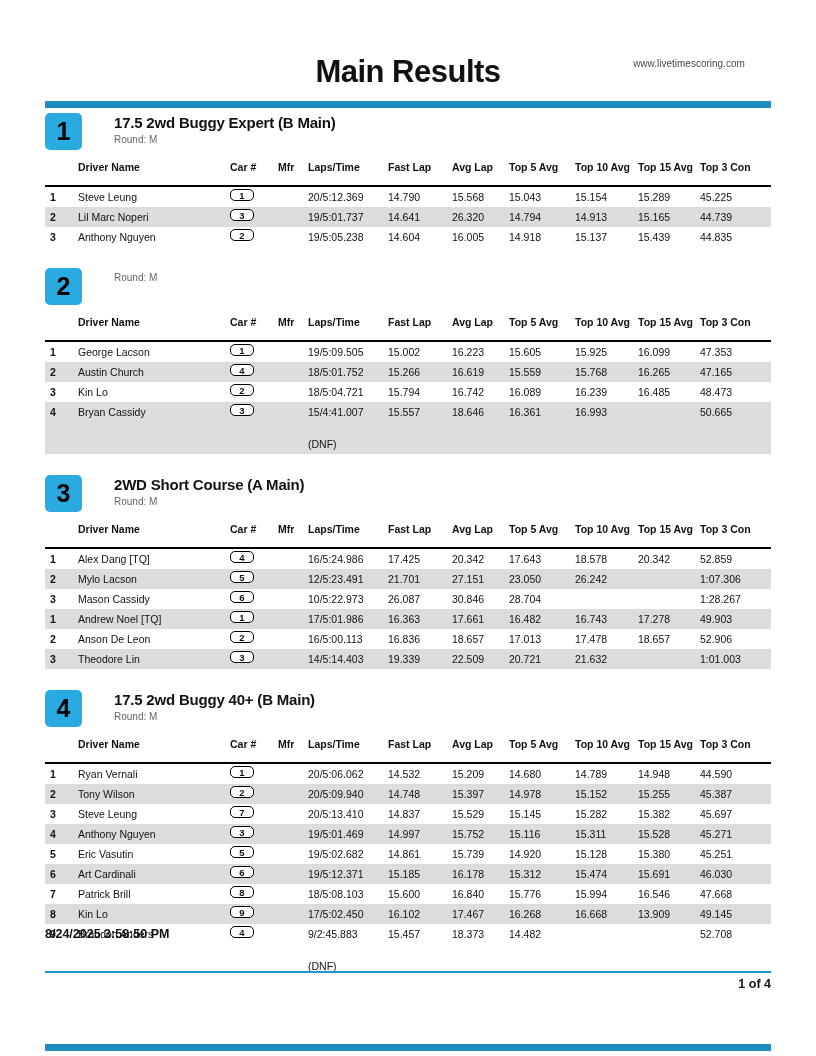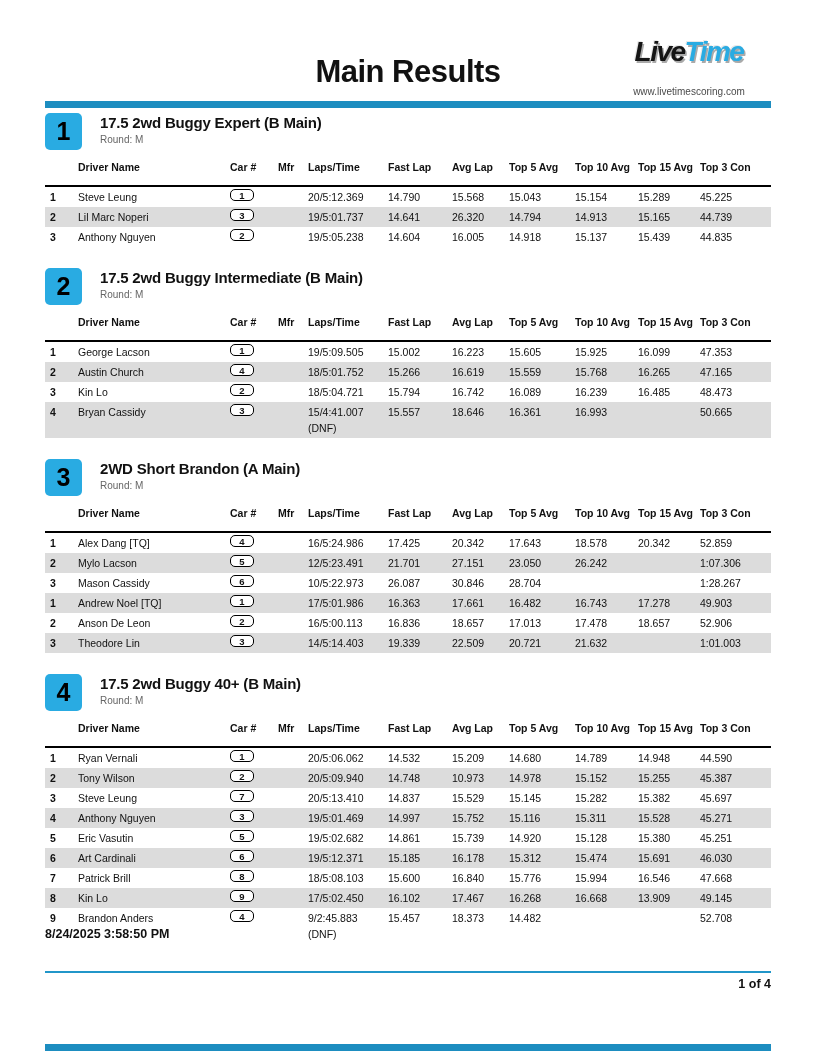--- a/index.html
+++ b/index.html
@@ -27,61 +27,60 @@
   .top-bar { position:absolute; top:101px; left:45px; width:726px; height:7px; background:var(--bar,#1d8dc0); }
   
   .content { position:absolute; top:113px; left:45px; width:726px; }
   .section { margin-bottom:21px; }
   .section-header { display:flex; align-items:flex-start; margin-bottom:6px; }
   .badge {
     width:37px; height:37px; flex:0 0 37px; background:var(--accent,#29abe2);
     border-radius:5px; display:flex; align-items:center; justify-content:center;
     font-size:25px; font-weight:bold; color:#000;
   }
-  .section-titles { margin-left:18px; padding-top:1px; }
+  .section-titles { margin-left:32px; padding-top:1px; }
   .section-title { font-size:15px; font-weight:bold; letter-spacing:-0.2px; }
   .section-round { font-size:10px; color:#666; margin-top:3px; }
   
   table { border-collapse:collapse; width:726px; table-layout:fixed; font-size:10.5px; }
   col.c0{width:33px} col.c1{width:152px} col.c2{width:48px} col.c3{width:30px}
   col.c4{width:80px} col.c5{width:64px} col.c6{width:57px} col.c7{width:66px}
   col.c8{width:63px} col.c9{width:62px} col.c10{width:71px}
   thead th {
     text-align:left; font-weight:bold; padding:5px 2px 12px 0;
     border-bottom:2.5px solid #000; white-space:nowrap;
   }
   tbody td { padding:4px 2px 4px 0; vertical-align:top; line-height:12px; }
   tbody tr.shaded { background:#dcdcdc; }
   td.cell-pos { font-weight:bold; padding-left:5px; }
   td.cell-car { padding-top:2px; }
   .car-badge {
     display:inline-block; min-width:24px; height:12px; line-height:12px;
     border:1.8px solid #000; border-radius:5px; background:#fff;
     font-weight:bold; font-size:9.5px; text-align:center; padding:0 1px;
   }
-  .sub-line { display:block; margin-top:4px; line-height:12px; }
+  .sub-line { display:block; margin-top:20px; line-height:12px; }
   .sub-line:empty { display:none; }
   
   .footer-line { position:absolute; top:971px; left:45px; width:726px; height:2px; background:#2196c9; }
   .footer-left { position:absolute; top:927px; left:45px; font-size:12.5px; font-weight:bold; }
   .footer-center { position:absolute; top:979px; left:0; width:100%; text-align:center; font-weight:bold; }
   .footer-event { font-size:12px; }
   .footer-dates { font-size:9px; margin-top:5px; }
   .footer-right { position:absolute; top:977px; right:45px; font-size:12.5px; font-weight:bold; }
   .bottom-bar { position:absolute; top:1044px; left:45px; width:726px; height:7px; background:var(--bar,#1d8dc0); }
 </style>
 </head>
 <body>
 
 <div class="page">
 
   <div class="header-title">Main Results</div>
 
   <div class="logo">
-    <div class="logo-text"><span class="logo-live">Live</span><span class="logo-time">Time</span></div>
     <div class="logo-url">www.livetimescoring.com</div>
   </div>
 
   <div class="top-bar"></div>
 
   <div class="content">
   <div class="section">
     <div class="section-header">
       <div class="badge">
             <span>1</span>
@@ -163,21 +162,20 @@
           </tbody>
     </table>
   </div>
 
   <div class="section">
     <div class="section-header">
       <div class="badge">
             <span>2</span>
           </div>
       <div class="section-titles">
-        <div class="section-title">17.5 2wd Buggy Intermediate (B Main)</div>
         <div class="section-round">Round: M</div>
       </div>
     </div>
     <table>
       <colgroup>
         <col class="c0">
             <col class="c1">
             <col class="c2">
             <col class="c3">
             <col class="c4">
@@ -259,21 +257,21 @@
           </tbody>
     </table>
   </div>
 
   <div class="section">
     <div class="section-header">
       <div class="badge">
             <span>3</span>
           </div>
       <div class="section-titles">
-        <div class="section-title">2WD Short Brandon (A Main)</div>
+        <div class="section-title">2WD Short Course (A Main)</div>
         <div class="section-round">Round: M</div>
       </div>
     </div>
     <table>
       <colgroup>
         <col class="c0">
             <col class="c1">
             <col class="c2">
             <col class="c3">
             <col class="c4">
@@ -435,21 +433,21 @@
     <td>14.948</td>
     <td>44.590</td>
   </tr>
             <tr class="shaded">
     <td class="cell-pos">2</td>
     <td>Tony Wilson</td>
     <td class="cell-car"><span class="car-badge">2</span></td>
     <td></td>
     <td><span>20/5:09.940</span></td>
     <td>14.748</td>
-    <td>10.973</td>
+    <td>15.397</td>
     <td>14.978</td>
     <td>15.152</td>
     <td>15.255</td>
     <td>45.387</td>
   </tr>
             <tr>
     <td class="cell-pos">3</td>
     <td>Steve Leung</td>
     <td class="cell-car"><span class="car-badge">7</span></td>
     <td></td>

